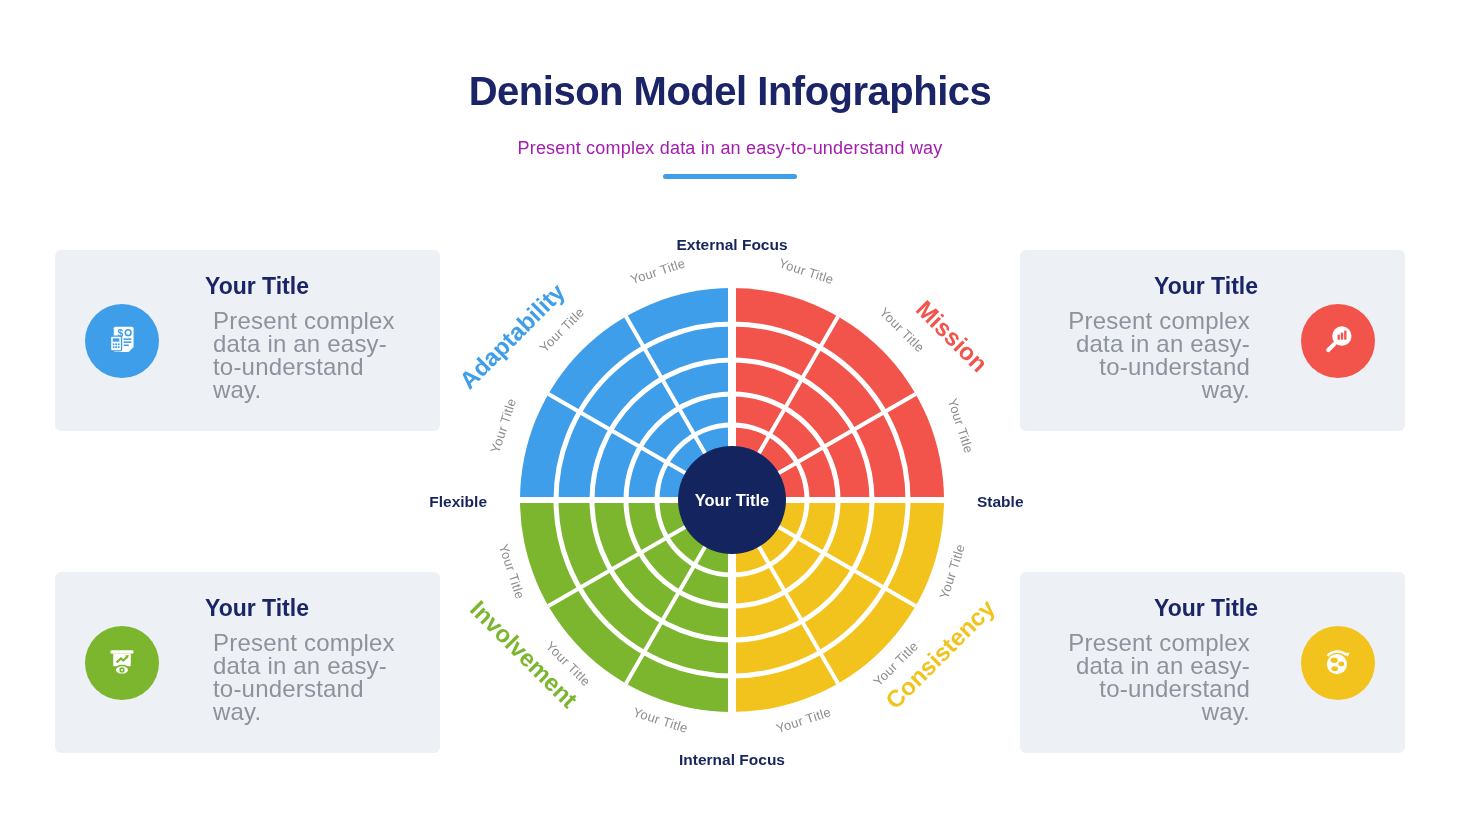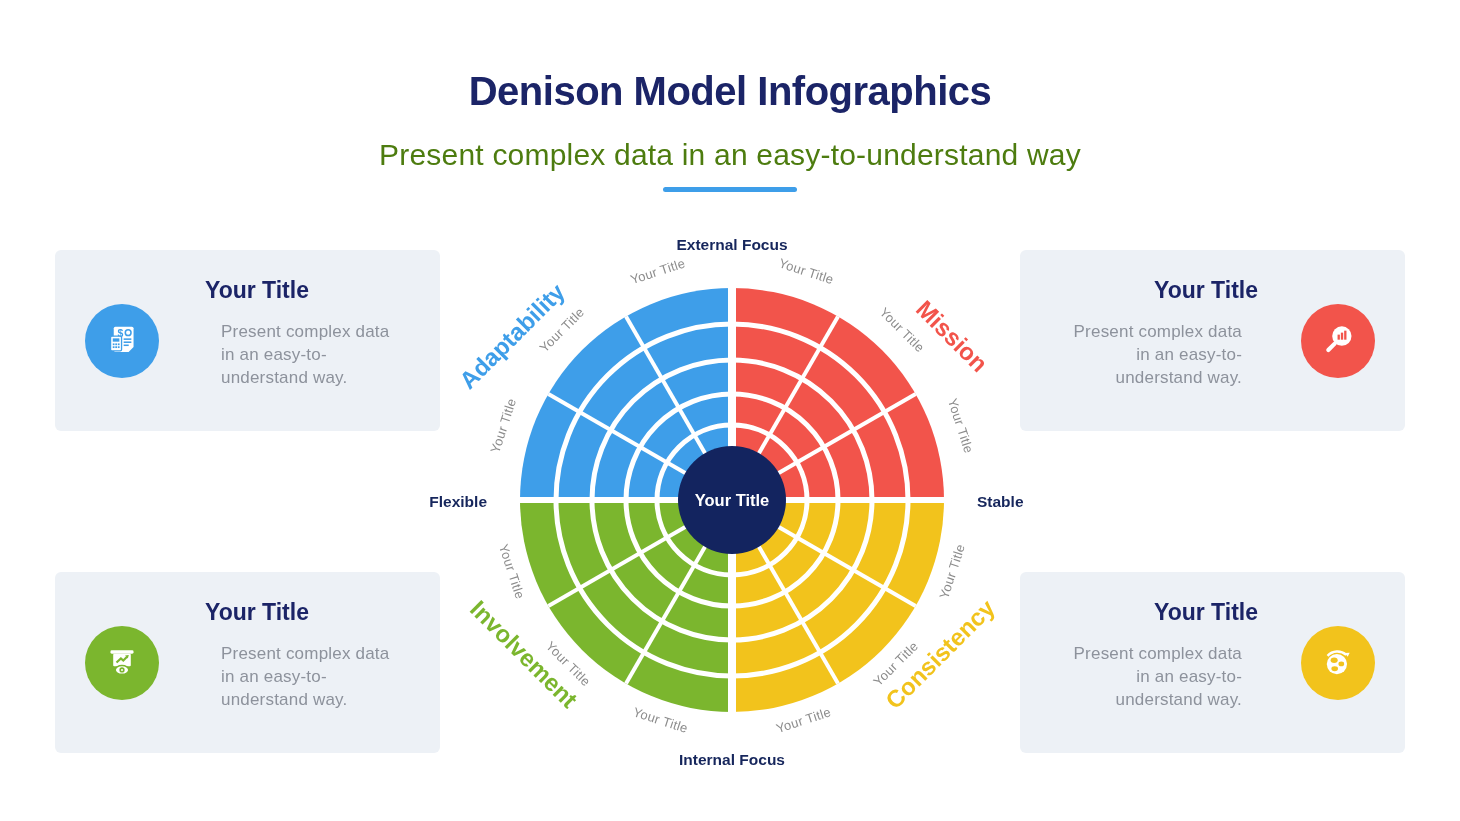--- a/index.html
+++ b/index.html
@@ -8,21 +8,21 @@
     background:#ffffff;
     font-family:"Liberation Sans","DejaVu Sans",sans-serif;
   }
   
   .header{position:absolute;top:60px;left:0;width:1460px;text-align:center;}
   .header h1{
     margin:0;font-size:40px;line-height:62px;font-weight:700;
     color:#1B2467;letter-spacing:-0.5px;
   }
   .header p{
-    margin:16px 0 0 0;font-size:30px;color:#4d7c0f;letter-spacing:0.2px;
+    margin:16px 0 0 0;font-size:18px;color:#a21caf;letter-spacing:0.2px;
   }
   .accent-underline{
     width:134px;height:5px;border-radius:2.5px;background:#3E9EE9;
     margin:15px auto 0 auto;
   }
   
   .card{
     position:absolute;width:385px;height:181px;background:#EDF1F6;
     border-radius:6px;display:flex;align-items:center;
   }
@@ -40,21 +40,21 @@
   .ic-red{background:#F2544B;}
   .ic-green{background:#7BB62E;}
   .ic-yellow{background:#F2C31C;}
   .card-text{width:212px;}
   .card--tl .card-text,.card--bl .card-text{margin-left:150px;text-align:left;}
   .card--tr .card-text,.card--br .card-text{margin-left:auto;margin-right:147px;text-align:right;}
   .card-text h2{
     margin:0 0 9px 0;font-size:23px;font-weight:700;color:#1B2467;
   }
   .card-text p{
-    margin:16px;font-size:17px;line-height:23px;color:#8D929C;letter-spacing:0.2px;
+    margin:8px;font-size:24px;line-height:23px;color:#8D929C;letter-spacing:0.2px;
   }
   
   .wheel{position:absolute;left:430px;top:228px;}
   .wheel text{font-family:"Liberation Sans","DejaVu Sans",sans-serif;}
   .axis-label{font-size:15.5px;font-weight:700;fill:#16265C;}
   .segment-label{font-size:13px;fill:#8C8C8C;letter-spacing:0.3px;}
   .quadrant-name{font-size:24px;font-weight:700;}
   .center-label{font-size:16.5px;font-weight:700;fill:#ffffff;}
 </style>
 </head>

